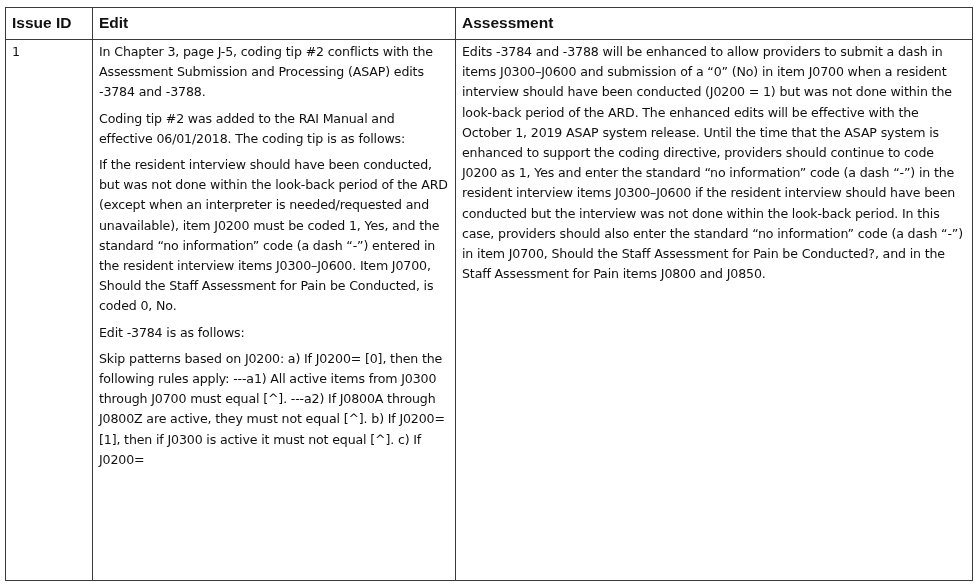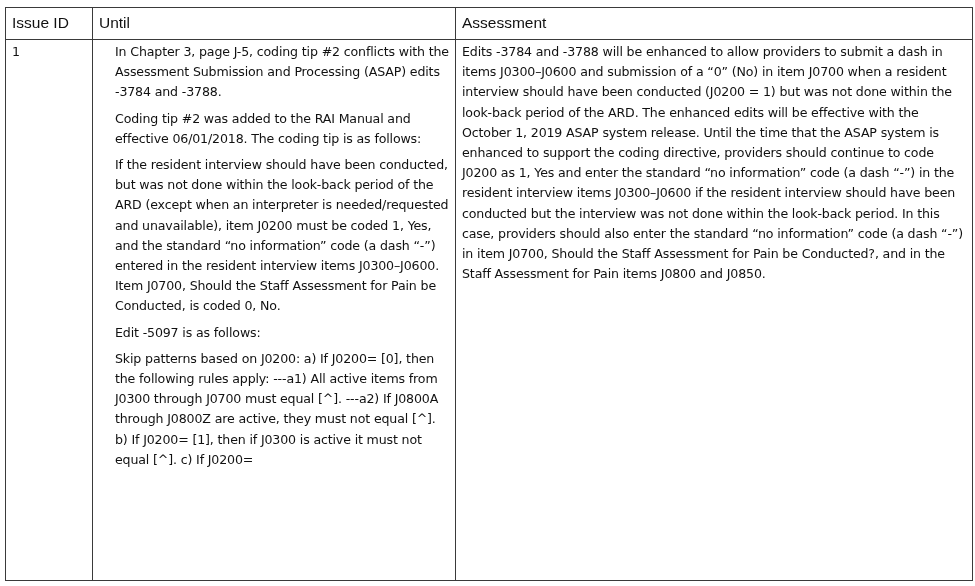--- a/index.html
+++ b/index.html
@@ -27,39 +27,39 @@
     }
     table.issues th,
     table.issues td {
       border: 1.5px solid #3a3a3a;
       vertical-align: top;
       text-align: left;
       padding: 0 6px;
     }
     table.issues th {
       font-family: "Liberation Sans", "DejaVu Sans", sans-serif;
-      font-weight: normal;
+      font-weight: bold;
       font-size: 15.5px;
       height: 30px;
       line-height: 28px;
       padding-top: 1px;
     }
     table.issues td {
       font-family: "DejaVu Sans", "Liberation Sans", sans-serif;
       font-size: 12.6px;
       line-height: 20.2px;
       letter-spacing: -0.15px;
       height: 538px;
       padding-top: 2px;
     }
     col.c-id { width: 87px; }
     col.c-issue { width: 363px; }
     col.c-res { width: 517px; }
     td p {
-      margin: 0 0 6px 16px;
+      margin: 0 0 6px 0;
     }
     td.cell-issue {
       padding-right: 4px;
     }
     td.cell-res {
       padding-right: 4px;
     }
   </style>
 </head>
 <body>
@@ -67,31 +67,31 @@
 <div class="page">
   <table class="issues">
     <colgroup>
       <col class="c-id">
       <col class="c-issue">
       <col class="c-res">
     </colgroup>
     <thead>
       <tr>
         <th>Issue ID</th>
-        <th>Until</th>
+        <th>Edit</th>
         <th>Assessment</th>
       </tr>
     </thead>
     <tbody>
       <tr>
         <td class="cell-id">1</td>
         <td class="cell-issue">
           <p>In Chapter 3, page J-5, coding tip #2 conflicts with the Assessment Submission and Processing (ASAP) edits -3784 and -3788.</p>
           <p>Coding tip #2 was added to the RAI Manual and effective 06/01/2018. The coding tip is as follows:</p>
           <p>If the resident interview should have been conducted, but was not done within the look-back period of the ARD (except when an interpreter is needed/requested and unavailable), item J0200 must be coded 1, Yes, and the standard “no information” code (a dash “-”) entered in the resident interview items J0300–J0600. Item J0700, Should the Staff Assessment for Pain be Conducted, is coded 0, No.</p>
-          <p>Edit -5097 is as follows:</p>
+          <p>Edit -3784 is as follows:</p>
           <p>Skip patterns based on J0200: a) If J0200= [0], then the following rules apply: ---a1) All active items from J0300 through J0700 must equal [^]. ---a2) If J0800A through J0800Z are active, they must not equal [^]. b) If J0200= [1], then if J0300 is active it must not equal [^]. c) If J0200=</p>
         </td>
         <td class="cell-res">Edits -3784 and -3788 will be enhanced to allow providers to submit a dash in items J0300–J0600 and submission of a “0” (No) in item J0700 when a resident interview should have been conducted (J0200 = 1) but was not done within the look-back period of the ARD. The enhanced edits will be effective with the October 1, 2019 ASAP system release. Until the time that the ASAP system is enhanced to support the coding directive, providers should continue to code J0200 as 1, Yes and enter the standard “no information” code (a dash “-”) in the resident interview items J0300–J0600 if the resident interview should have been conducted but the interview was not done within the look-back period. In this case, providers should also enter the standard “no information” code (a dash “-”) in item J0700, Should the Staff Assessment for Pain be Conducted?, and in the Staff Assessment for Pain items J0800 and J0850.</td>
       </tr>
     </tbody>
   </table>
 </div>
 
 </body></html>

